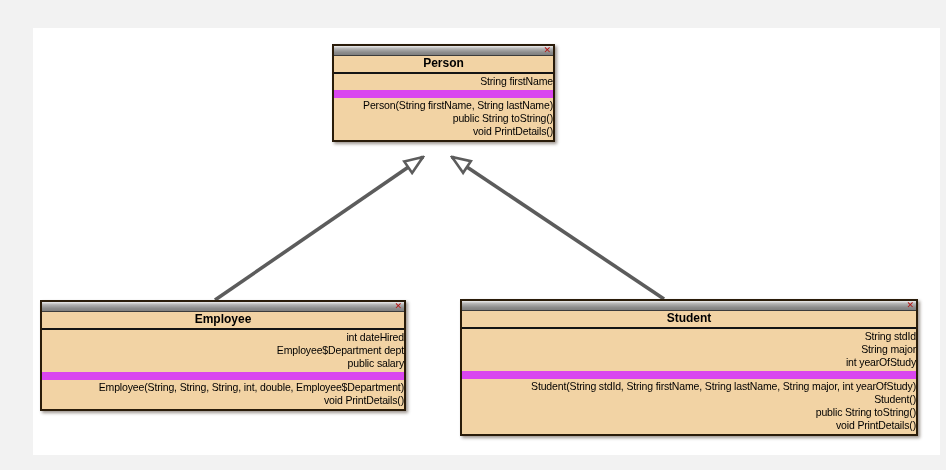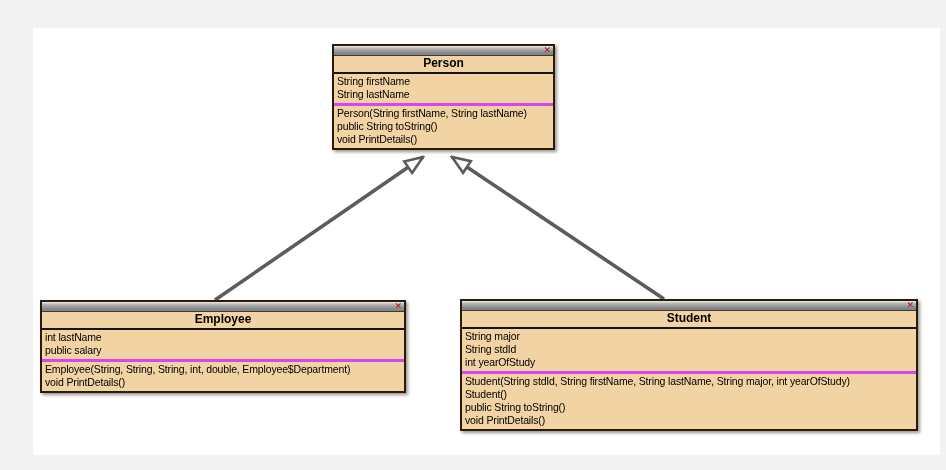--- a/index.html
+++ b/index.html
@@ -42,22 +42,22 @@
   }
   .class-name {
     text-align: center;
     font-weight: bold;
     font-size: 12px;
     line-height: 15px;
     padding-bottom: 1px;
     border-bottom: 2px solid #141414;
     white-space: nowrap; overflow: hidden;
   }
-  .members { padding: 1px 0 2px 0; }
-  .members.methods { border-top: 3px solid #d946ef; }
+  .members { padding: 1px 0 2px 0; text-align: right; }
+  .members.methods { border-top: 8px solid #d946ef; }
   .member-row {
     font-size: 10.5px;
     letter-spacing: -0.15px;
     line-height: 13px;
     padding-left: 3px;
     white-space: nowrap;
     overflow: hidden;
     color: #000;
   }
 </style>
@@ -77,52 +77,52 @@
       <line x1="631" y1="271" x2="419" y2="129" stroke="#5c5c5c" stroke-width="3.6" marker-end="url(#gen-arrow)"></line>
     </svg>
 
     <div class="class-box" style="left:299px; top:16px; width:223px;">
       <div class="titlebar">
         <span class="close">✕</span>
       </div>
       <div class="class-name">Person</div>
       <div class="members attrs">
           <div class="member-row">String firstName</div>
-          <div class="member-row">String lastName</div>
         </div>
       <div class="members methods">
           <div class="member-row">Person(String firstName, String lastName)</div>
           <div class="member-row">public String toString()</div>
           <div class="member-row">void PrintDetails()</div>
         </div>
     </div>
 
     <div class="class-box" style="left:7px; top:272px; width:366px;">
       <div class="titlebar">
         <span class="close">✕</span>
       </div>
       <div class="class-name">Employee</div>
       <div class="members attrs">
-          <div class="member-row">int lastName</div>
+          <div class="member-row">int dateHired</div>
+          <div class="member-row">Employee$Department dept</div>
           <div class="member-row">public salary</div>
         </div>
       <div class="members methods">
           <div class="member-row">Employee(String, String, String, int, double, Employee$Department)</div>
           <div class="member-row">void PrintDetails()</div>
         </div>
     </div>
 
     <div class="class-box" style="left:427px; top:271px; width:458px;">
       <div class="titlebar">
         <span class="close">✕</span>
       </div>
       <div class="class-name">Student</div>
       <div class="members attrs">
+          <div class="member-row">String stdId</div>
           <div class="member-row">String major</div>
-          <div class="member-row">String stdId</div>
           <div class="member-row">int yearOfStudy</div>
         </div>
       <div class="members methods">
           <div class="member-row">Student(String stdId, String firstName, String lastName, String major, int yearOfStudy)</div>
           <div class="member-row">Student()</div>
           <div class="member-row">public String toString()</div>
           <div class="member-row">void PrintDetails()</div>
         </div>
     </div>
 

